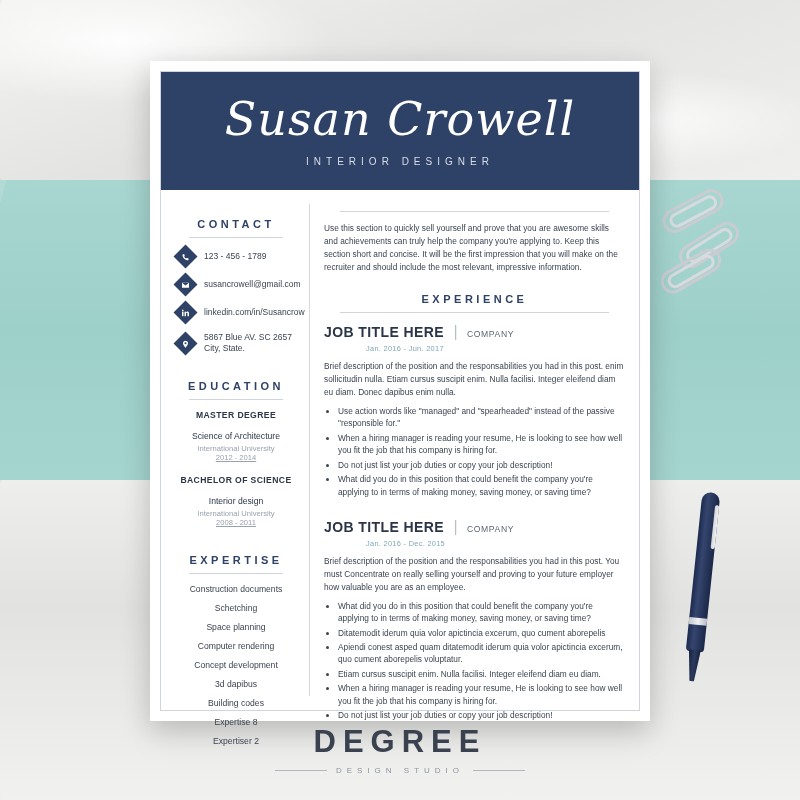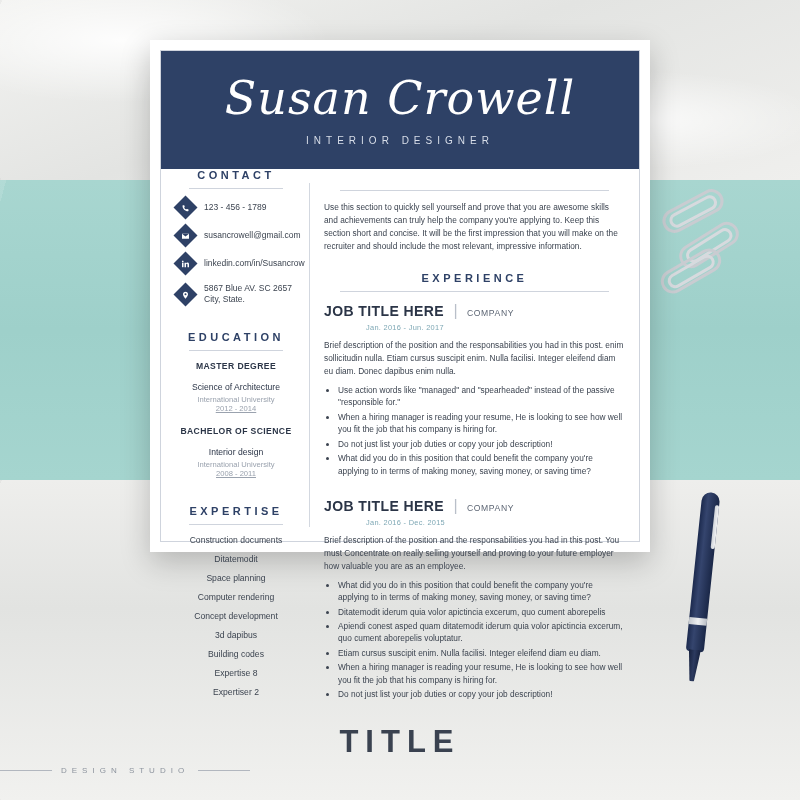--- a/index.html
+++ b/index.html
@@ -80,21 +80,21 @@
     background:linear-gradient(90deg,#c3c7cd,#eef0f2,#b9bdc4);
   }
   .pen-clip {
     position:absolute; left:18px; top:12px; width:4px; height:44px;
     background:linear-gradient(90deg,#cfd3d8,#f2f3f5);
     border-radius:2px;
   }
 
   
   .page {
-    position:absolute; left:150px; top:40px; width:500px; height:512px;
+    position:absolute; left:150px; top:61px; width:500px; height:660px;
     background:#ffffff;
     box-shadow:0 10px 28px rgba(0,0,0,.22);
   }
   .page-inner { position:absolute; inset:10px; border:1px solid #cfd4dd; }
 
   .header {
     position:absolute; left:11px; top:11px; width:478px; height:118px;
     background:#2e4166;
     display:flex; flex-direction:column; align-items:center; justify-content:center;
   }
@@ -103,21 +103,21 @@
     font-style:italic;
     font-size:46px; color:#ffffff; letter-spacing:1px; line-height:1;
     white-space:nowrap;
   }
   .job-title {
     margin-top:14px;
     font-size:10px; letter-spacing:5px; color:#d8dee9; text-transform:uppercase;
   }
 
   .body { position:absolute; left:11px; top:129px; right:11px; bottom:11px; display:flex; }
-  .left-col { width:148px; padding:0 10px 0 12px; box-sizing:border-box; }
+  .left-col { width:148px; padding:28px 10px 0 12px; box-sizing:border-box; }
   .divider { width:1px; background:#d3d8e0; margin:14px 0 14px 0; }
   .right-col { flex:1; padding:14px 14px 0 14px; box-sizing:border-box; }
 
   .sec-title {
     text-align:center; color:#2e4166; font-size:11px; font-weight:bold;
     letter-spacing:3.5px; text-transform:uppercase;
   }
   .sec-rule { height:1px; background:#cfd4dd; margin:7px 16px 10px 16px; }
 
   
@@ -162,21 +162,21 @@
   
   .brand {
     position:absolute; left:0; top:724px; width:800px; text-align:center;
   }
   .brand-name {
     font-size:31px; letter-spacing:7px; color:#3a4250; font-weight:bold;
     font-family:"Liberation Sans", sans-serif;
   }
   .brand-sub {
     margin-top:6px; font-size:8px; letter-spacing:5px; color:#8d949e;
-    display:flex; align-items:center; justify-content:flex-start; gap:9px;
+    display:flex; align-items:center; justify-content:center; gap:9px;
   }
   .brand-sub .ln { display:block; width:52px; height:1px; background:#b2b7bf; }
 </style>
 </head>
 <body>
 
 <div class="bg">
   <div class="bg-marble-top"></div>
   <div class="bg-mint"></div>
   <div class="bg-marble-bottom"></div>
@@ -278,21 +278,21 @@
         </div>
       </div>
 
       <div class="section-gap"></div>
 
       <div class="sec-title">EXPERTISE</div>
       <div class="sec-rule"></div>
 
       <div>
         <div class="exp-item">Construction documents</div>
-        <div class="exp-item">Ditatemodit</div>
+        <div class="exp-item">Schetching</div>
         <div class="exp-item">Space planning</div>
         <div class="exp-item">Computer rendering</div>
         <div class="exp-item">Concept development</div>
         <div class="exp-item">3d dapibus</div>
         <div class="exp-item">Building codes</div>
         <div class="exp-item">Expertise 8</div>
         <div class="exp-item">Expertiser 2</div>
       </div>
     </div>
 
@@ -342,19 +342,19 @@
           <li>When a hiring manager is reading your resume, He is looking to see how well you fit the job that his company is hiring for.</li>
           <li>Do not just list your job duties or copy your job description!</li>
         </ul>
       </div>
 
     </div>
   </div>
 </div>
 
 <div class="brand">
-  <div class="brand-name">TITLE</div>
+  <div class="brand-name">DEGREE</div>
   <div class="brand-sub">
     <span class="ln"></span>
     <span>DESIGN STUDIO</span>
     <span class="ln"></span>
   </div>
 </div>
 
 </body></html>

